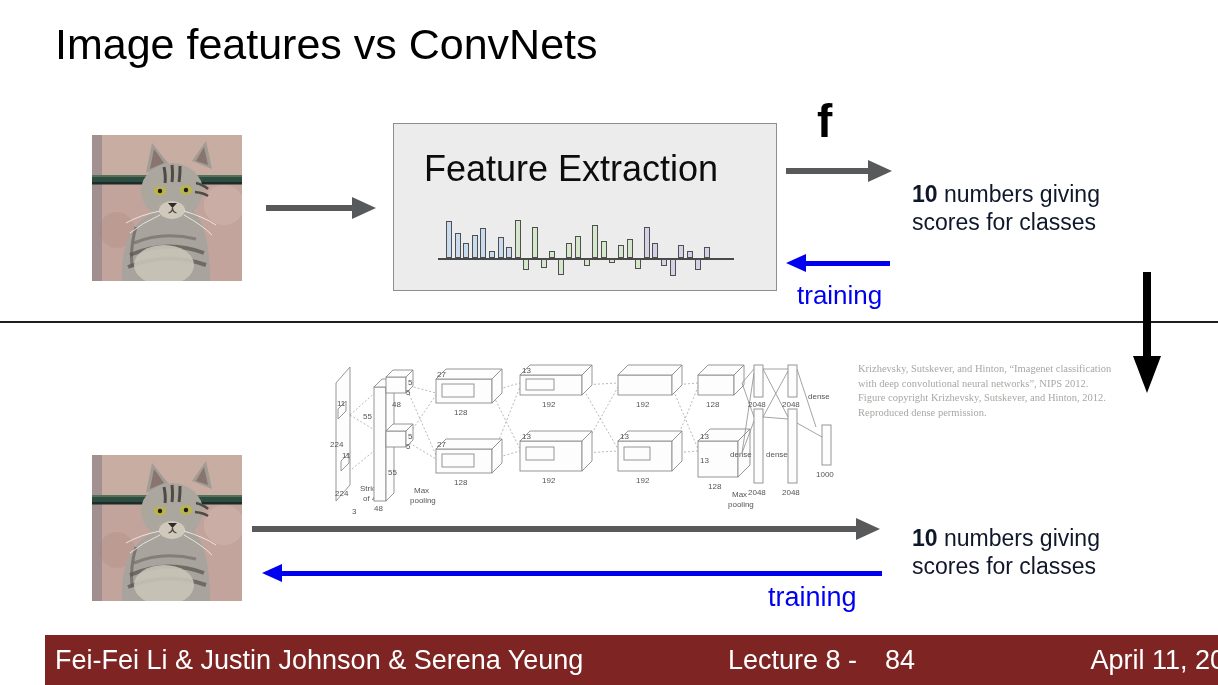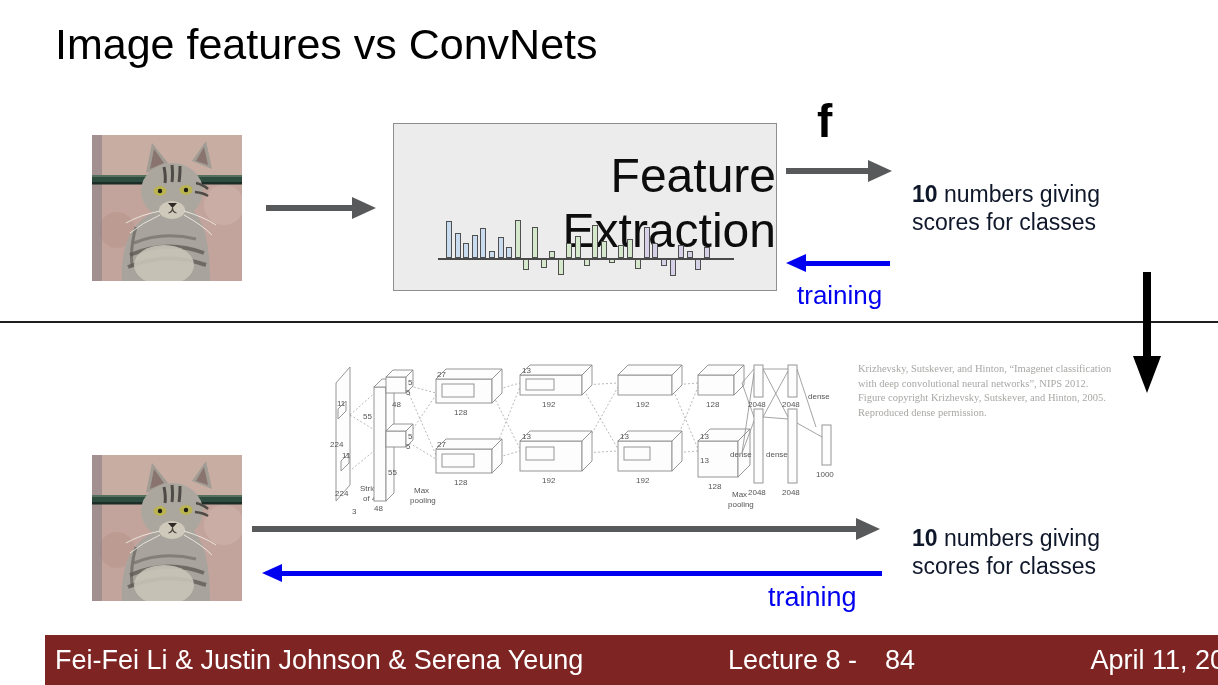--- a/index.html
+++ b/index.html
@@ -5,21 +5,21 @@
   html,body{margin:0;padding:0;background:#fff;}
   .slide{position:relative;width:1218px;height:685px;background:#fff;overflow:hidden;
          font-family:"Liberation Sans",sans-serif;color:#000;}
   .title{position:absolute;left:55px;top:20px;font-size:43px;letter-spacing:0;color:#000;}
 
   .cat{position:absolute;width:150px;height:146px;}
   .cat svg{display:block;width:100%;height:100%;}
 
   .feature-box{position:absolute;left:393px;top:123px;width:384px;height:168px;
                background:#ececec;border:1.5px solid #8e8e8e;box-sizing:border-box;}
-  .fe-label{position:absolute;top:24px;left:0;width:100%;text-align:right;font-size:48px;color:#0d0d0d;}
+  .fe-label{position:absolute;top:24px;left:0;width:100%;text-align:left;font-size:36px;color:#0d0d0d;padding-left:30px;}
   .hist{position:absolute;left:52px;top:94px;width:280px;height:60px;}
   .hist-baseline{position:absolute;left:-8px;top:40px;width:296px;height:2px;background:#4a4a4a;}
   .bar{position:absolute;border:1px solid #4f4f4f;box-sizing:border-box;}
 
   .f-label{position:absolute;left:817px;top:94px;font-size:46px;font-weight:bold;color:#000;}
 
   .harrow{position:absolute;display:flex;align-items:center;height:22px;--c:#58595b;}
   .harrow .line{flex:1;height:6px;background:var(--c);}
   .harrow .head-r{width:0;height:0;border-top:11px solid transparent;border-bottom:11px solid transparent;border-left:24px solid var(--c);}
   .harrow .head-l{width:0;height:0;border-top:11px solid transparent;border-bottom:11px solid transparent;border-right:24px solid var(--c);}
@@ -305,21 +305,21 @@
       <text x="418" y="142">2048</text>
       <text x="452" y="54">2048</text>
       <text x="452" y="142">2048</text>
       <text x="486" y="124">1000</text>
     </g>
   </svg>
 
   <div class="citation">
     <div>Krizhevsky, Sutskever, and Hinton, “Imagenet classification</div>
     <div>with deep convolutional neural networks”, NIPS 2012.</div>
-    <div>Figure copyright Krizhevsky, Sutskever, and Hinton, 2005.</div>
+    <div>Figure copyright Krizhevsky, Sutskever, and Hinton, 2012.</div>
     <div>Reproduced dense permission.</div>
   </div>
 
   <div class="cat" style="left:92px;top:455px;">
     <svg viewBox="0 0 150 146">
       <rect width="150" height="146" fill="#c3a49c"></rect>
       <rect x="0" y="0" width="150" height="40" fill="#cbb0a6" opacity="0.7"></rect>
       <circle cx="25" cy="95" r="18" fill="#b49287" opacity="0.45"></circle>
       <circle cx="132" cy="70" r="20" fill="#cfb6ad" opacity="0.6"></circle>
       <rect x="0" y="0" width="10" height="146" fill="#8f8388" opacity="0.65"></rect>

